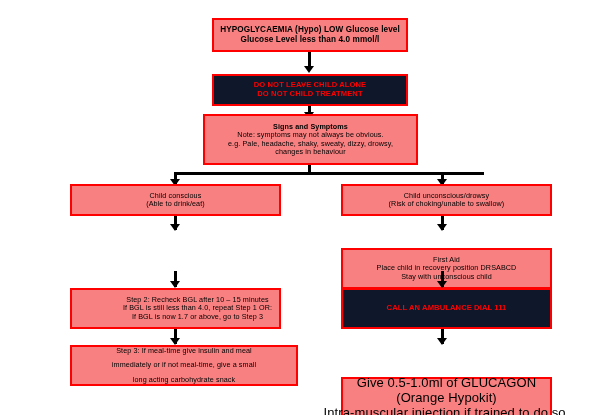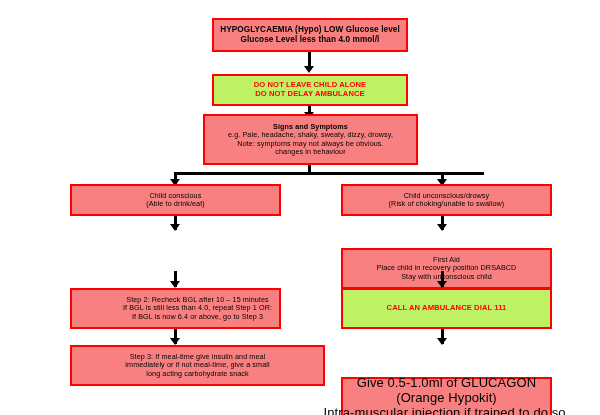--- a/index.html
+++ b/index.html
@@ -32,21 +32,21 @@
     display: flex;
     flex-direction: column;
     align-items: center;
     justify-content: center;
     text-align: center;
     color: #000000;
     line-height: 1.18;
     letter-spacing: 0.1px;
   }
   .box.white {
-    background: #bef264;
+    background: #0f172a;
     color: #ff0000;
   }
   .box .ln {
     display: block;
     white-space: nowrap;
   }
   .box .ln.bold {
     font-weight: bold;
   }
 
@@ -74,29 +74,29 @@
 
   <div class="box" style="left:212px; top:18px; width:196px; height:34px; font-size:8.2px; font-weight:bold;">
     <span class="ln bold">HYPOGLYCAEMIA (Hypo) LOW Glucose level</span>
     <span class="ln bold">Glucose Level less than 4.0 mmol/l</span>
   </div>
   <div class="conn vline" style="left:308px; top:52px; width:3px; height:16px;"></div>
   <div class="arrow-down" style="left:304px; top:66px;"></div>
 
   <div class="box white" style="left:212px; top:74px; width:196px; height:32px; font-size:7.6px; font-weight:bold;">
     <span class="ln bold">DO NOT LEAVE CHILD ALONE</span>
-    <span class="ln bold">DO NOT DELAY AMBULANCE</span>
+    <span class="ln bold">DO NOT CHILD TREATMENT</span>
   </div>
   <div class="conn vline" style="left:308px; top:106px; width:3px; height:9px;"></div>
   <div class="arrow-down" style="left:304px; top:112px;"></div>
 
   <div class="box" style="left:203px; top:114px; width:215px; height:51px; font-size:7.2px;">
     <span class="ln bold">Signs and Symptoms</span>
+    <span class="ln">Note: symptoms may not always be obvious.</span>
     <span class="ln">e.g. Pale, headache, shaky, sweaty, dizzy, drowsy,</span>
-    <span class="ln">Note: symptoms may not always be obvious.</span>
     <span class="ln">changes in behaviour</span>
   </div>
 
   <div class="conn vline" style="left:308px; top:165px; width:3px; height:10px;"></div>
   <div class="conn hline" style="left:174px; top:172px; width:310px; height:3px;"></div>
   <div class="conn vline" style="left:174px; top:172px; width:3px; height:12px;"></div>
   <div class="arrow-down" style="left:170px; top:179px;"></div>
   <div class="conn vline" style="left:441px; top:172px; width:3px; height:12px;"></div>
   <div class="arrow-down" style="left:437px; top:179px;"></div>
 
@@ -106,26 +106,26 @@
   </div>
   <div class="conn vline" style="left:174px; top:216px; width:3px; height:14px;"></div>
   <div class="arrow-down" style="left:170px; top:224px;"></div>
 
   <div class="conn vline" style="left:174px; top:271px; width:3px; height:16px;"></div>
   <div class="arrow-down" style="left:170px; top:281px;"></div>
 
   <div class="box" style="left:70px; top:288px; width:211px; height:41px; font-size:7.2px;padding-left:44px;">
     <span class="ln">Step 2: Recheck BGL after 10 – 15 minutes</span>
     <span class="ln">If BGL is still less than 4.0, repeat Step 1 OR:</span>
-    <span class="ln">If BGL is now 6.4 or above, go to Step 3</span>
+    <span class="ln">If BGL is now 1.7 or above, go to Step 3</span>
   </div>
   <div class="conn vline" style="left:174px; top:329px; width:3px; height:15px;"></div>
   <div class="arrow-down" style="left:170px; top:338px;"></div>
 
-  <div class="box" style="left:70px; top:345px; width:255px; height:41px; font-size:7.2px;">
+  <div class="box" style="left:70px; top:345px; width:228px; height:41px; font-size:7.2px;justify-content:space-between;">
     <span class="ln">Step 3: If meal-time give insulin and meal</span>
     <span class="ln">immediately or if not meal-time, give a small</span>
     <span class="ln">long acting carbohydrate snack</span>
   </div>
 
   <div class="box" style="left:341px; top:184px; width:211px; height:32px; font-size:7.2px;">
     <span class="ln">Child unconscious/drowsy</span>
     <span class="ln">(Risk of choking/unable to swallow)</span>
   </div>
   <div class="conn vline" style="left:441px; top:216px; width:3px; height:14px;"></div>

